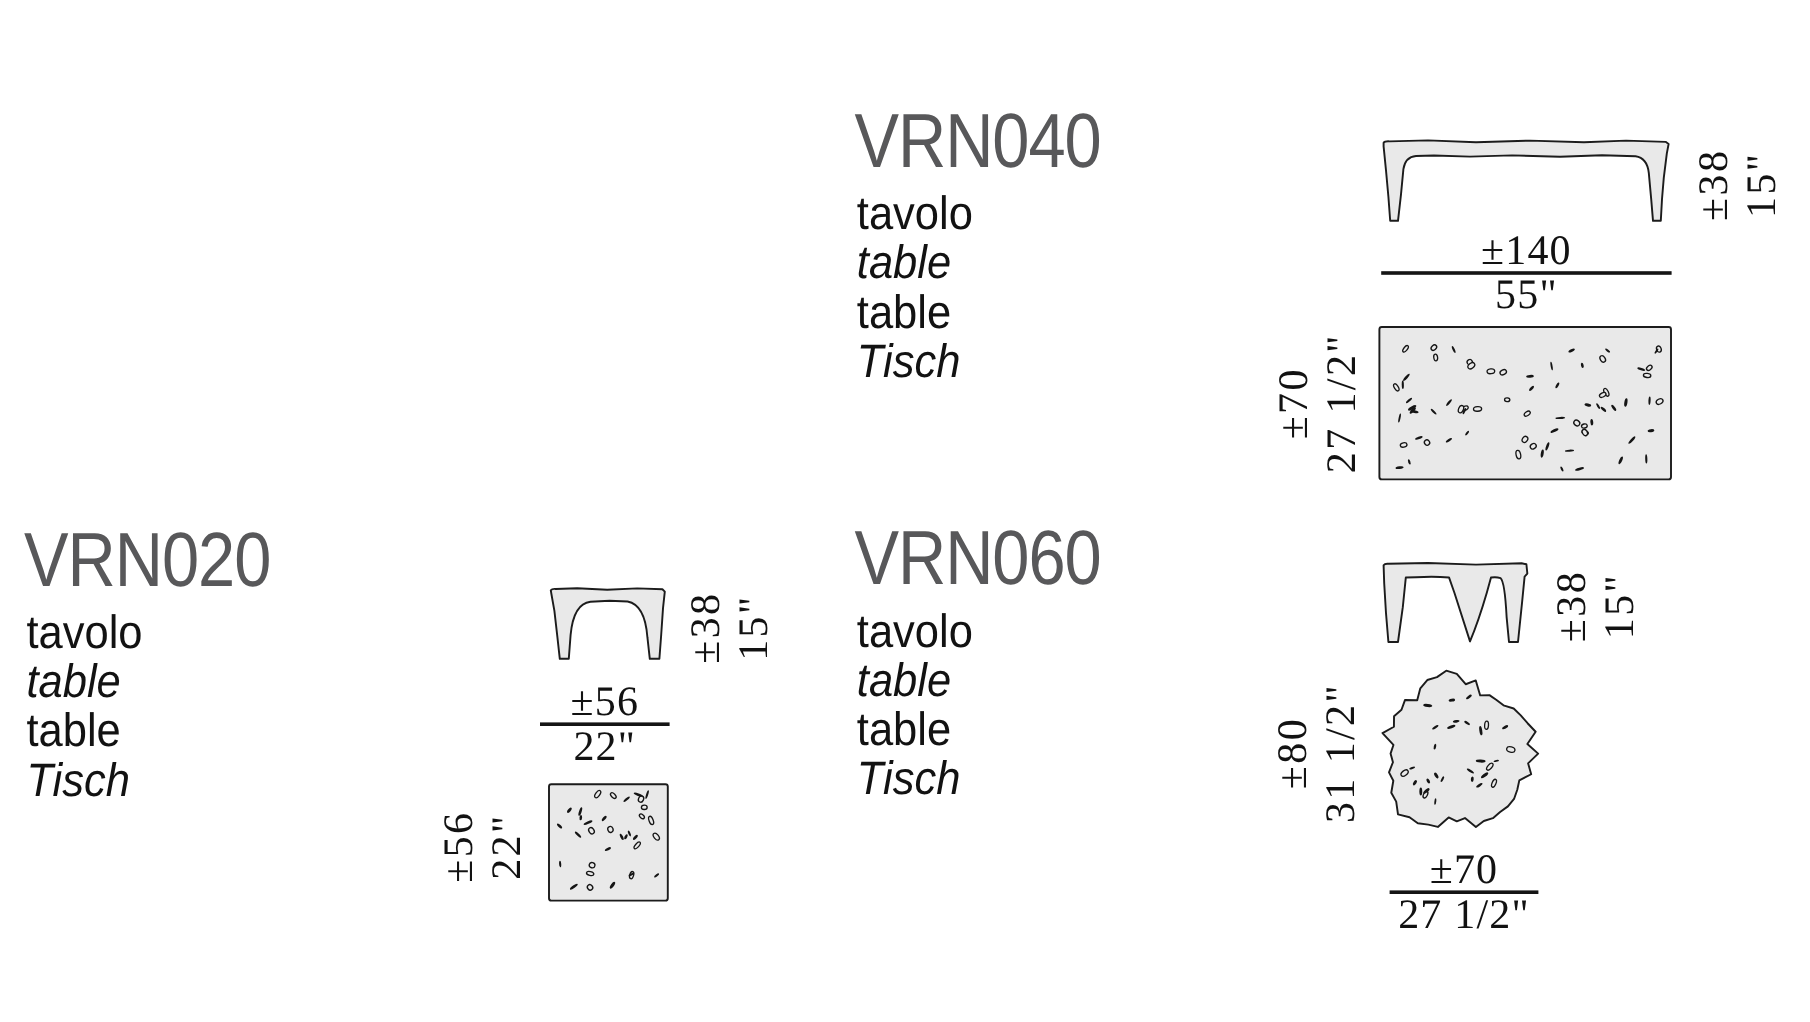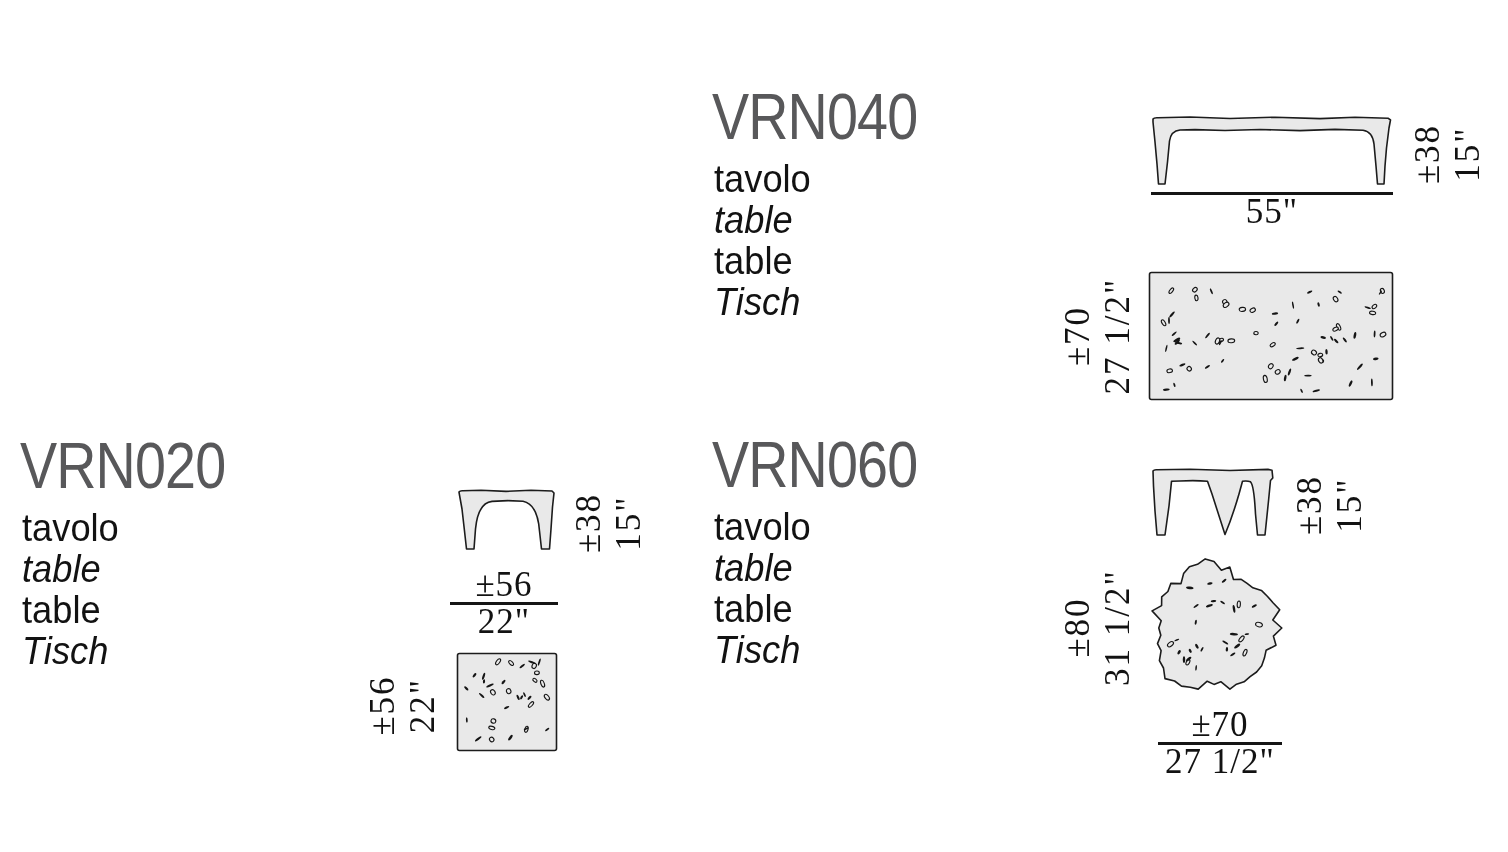--- a/index.html
+++ b/index.html
@@ -82,20 +82,21 @@
 
     <div class="abs vdim" style="left:1405px;top:120px;width:74px;height:68px">
       <div class="frac">
         <div class="cm">±38</div>
         <div class="bar"></div>
         <div class="inch">15"</div>
       </div>
     </div>
 
     <div class="abs hdim" style="left:1151px;top:192px;width:242px">
+      <div class="cm">±140</div>
       <div class="bar"></div>
       <div class="inch">55"</div>
     </div>
 
     <svg id="top040" class="abs draw" style="left:1148px;top:271px" width="246" height="130" viewBox="0 0 246 130">
       <rect class="shape" x="1.5" y="1.5" width="243" height="127" rx="2"></rect>
     <ellipse cx="128.3" cy="52.7" rx="2.7" ry="1.1" transform="rotate(131 128.3 52.7)" fill="#151515"></ellipse>
         <ellipse cx="63.4" cy="20.3" rx="3.2" ry="0.9" transform="rotate(66 63.4 20.3)" fill="#151515"></ellipse>
         <ellipse cx="72.1" cy="69.5" rx="3.6" ry="1.7" transform="rotate(158 72.1 69.5)" fill="#e9e9e9" stroke="#151515" stroke-width="1.1"></ellipse>
         <ellipse cx="46.9" cy="18.7" rx="2.6" ry="1.9" transform="rotate(137 46.9 18.7)" fill="#e9e9e9" stroke="#151515" stroke-width="1.1"></ellipse>

